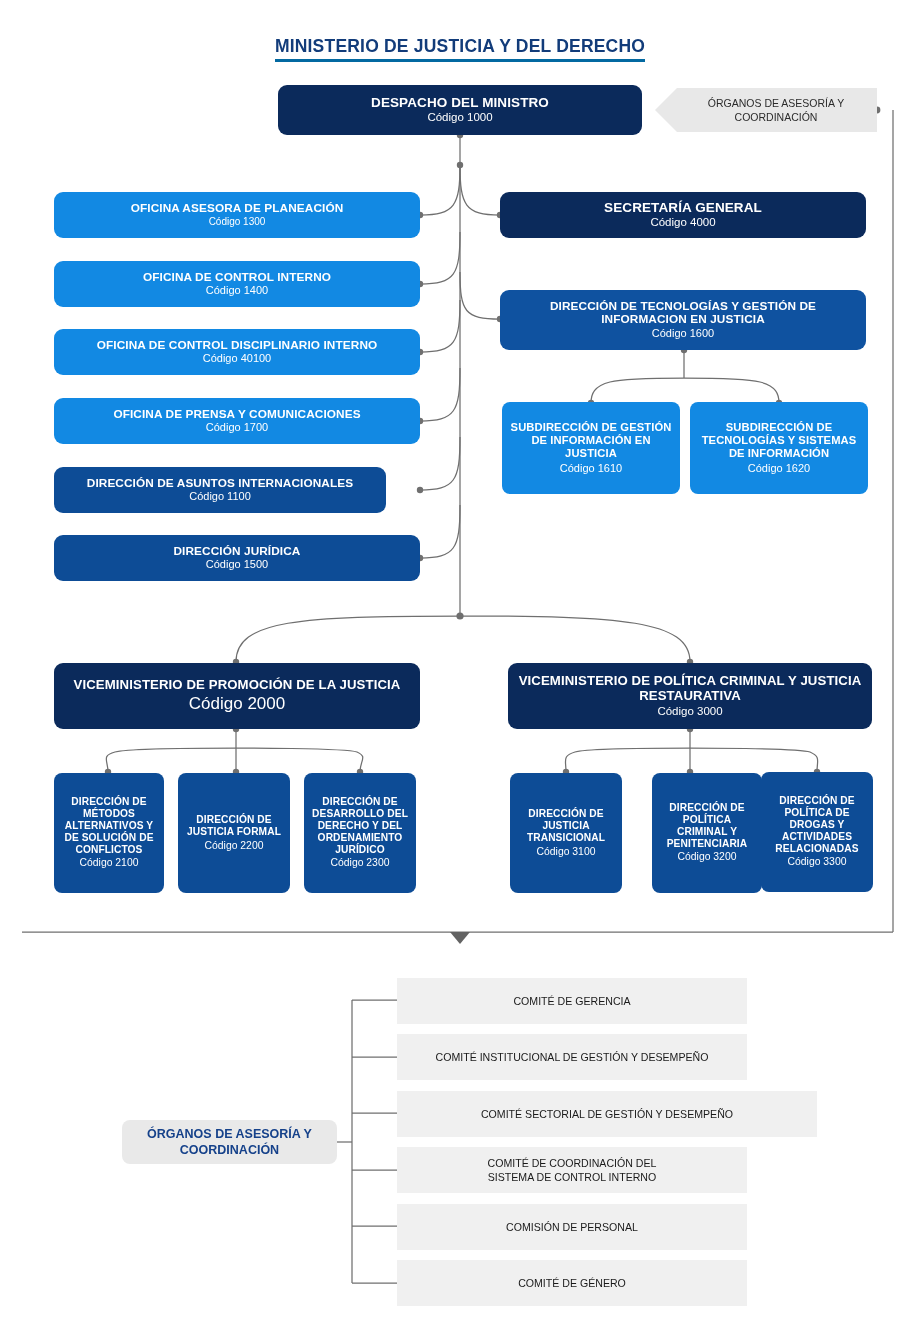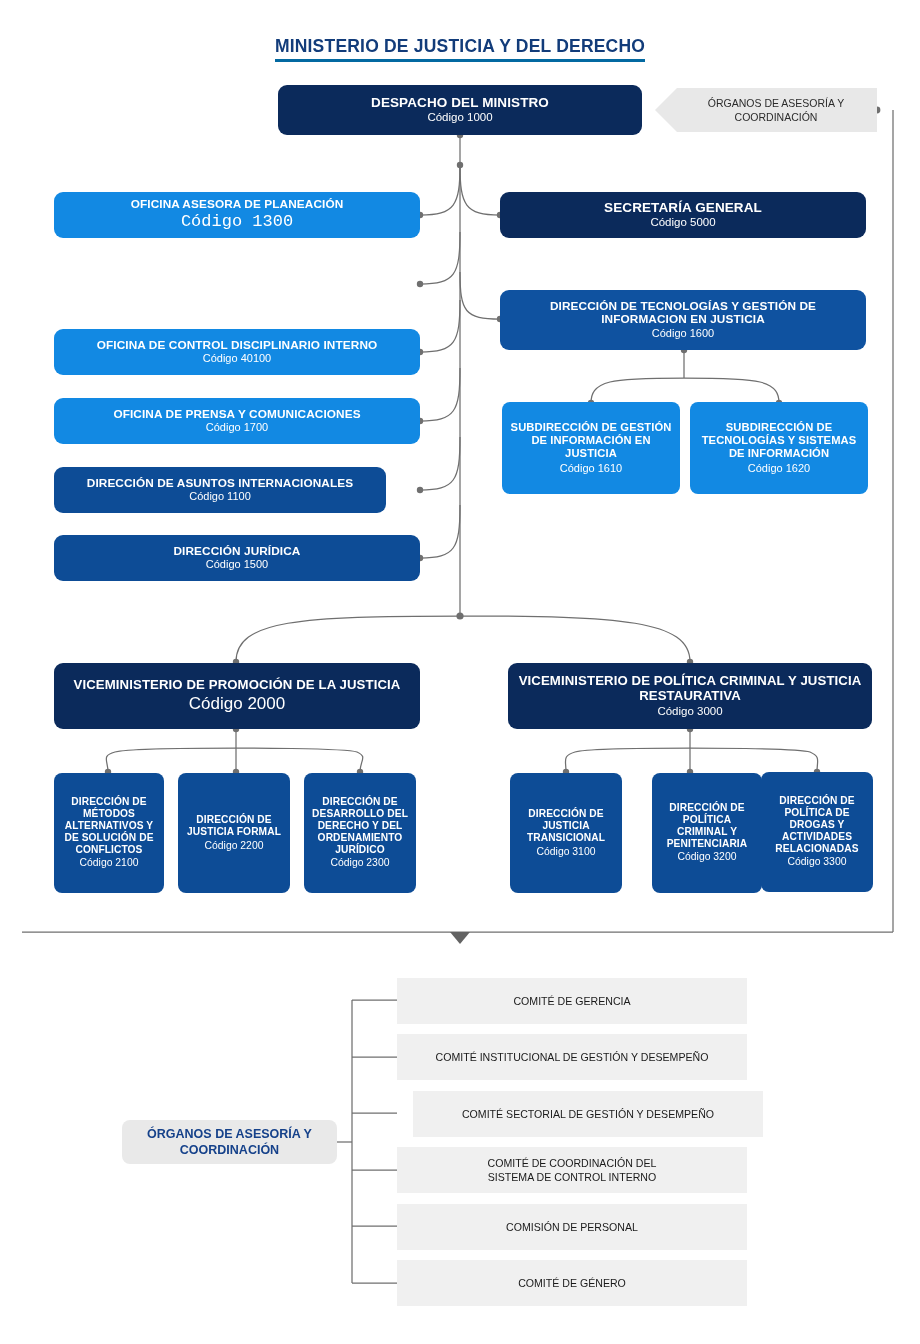--- a/index.html
+++ b/index.html
@@ -137,23 +137,27 @@
     <div class="t" style="font-size:13.5px;">DESPACHO DEL MINISTRO</div>
     <div class="c" style="font-size:11.5px;">Código 1000</div>
   </div>
 
   <div class="chevron" style="left:655px;top:88px;width:222px;height:44px;">
     <span>ÓRGANOS DE ASESORÍA Y COORDINACIÓN</span>
   </div>
 
   <div class="node lite" style="left:54px;top:192px;width:366px;height:46px;">
     <div class="t" style="font-size:11.8px;">OFICINA ASESORA DE PLANEACIÓN</div>
-    <div class="c" style="font-size:17px;font-family:Liberation Mono, monospace;">Código 1300</div>
-  </div>
-
+    <div class="c" style="font-size:10px;">Código 1300</div>
+  </div>
+
+  <div class="node lite" style="left:54px;top:261px;width:366px;height:46px;">
+    <div class="t" style="font-size:11.8px;">OFICINA DE CONTROL INTERNO</div>
+    <div class="c" style="font-size:11px;">Código 1400</div>
+  </div>
 
   <div class="node lite" style="left:54px;top:329px;width:366px;height:46px;">
     <div class="t" style="font-size:11.8px;">OFICINA DE CONTROL DISCIPLINARIO INTERNO</div>
     <div class="c" style="font-size:11px;">Código 40100</div>
   </div>
 
   <div class="node lite" style="left:54px;top:398px;width:366px;height:46px;">
     <div class="t" style="font-size:11.8px;">OFICINA DE PRENSA Y COMUNICACIONES</div>
     <div class="c" style="font-size:11px;">Código 1700</div>
   </div>
@@ -163,21 +167,21 @@
     <div class="c" style="font-size:11px;">Código 1100</div>
   </div>
 
   <div class="node deep" style="left:54px;top:535px;width:366px;height:46px;">
     <div class="t" style="font-size:11.8px;">DIRECCIÓN JURÍDICA</div>
     <div class="c" style="font-size:11px;">Código 1500</div>
   </div>
 
   <div class="node navy" style="left:500px;top:192px;width:366px;height:46px;">
     <div class="t" style="font-size:13.5px;">SECRETARÍA GENERAL</div>
-    <div class="c" style="font-size:11.5px;">Código 5000</div>
+    <div class="c" style="font-size:11.5px;">Código 4000</div>
   </div>
 
   <div class="node mid" style="left:500px;top:290px;width:366px;height:60px;">
     <div class="t" style="font-size:11.8px;padding:0 10px;">DIRECCIÓN DE TECNOLOGÍAS Y GESTIÓN DE INFORMACION EN JUSTICIA</div>
     <div class="c" style="font-size:11px;">Código 1600</div>
   </div>
 
   <div class="node lite small" style="left:502px;top:402px;width:178px;height:92px;">
     <div class="t" style="font-size:11.2px;">SUBDIRECCIÓN DE GESTIÓN DE INFORMACIÓN EN JUSTICIA</div>
     <div class="c" style="font-size:11px;margin-top:2px;">Código 1610</div>
@@ -231,21 +235,21 @@
   <div class="oac" style="left:122px;top:1120px;width:215px;height:44px;">
     <span>ÓRGANOS DE ASESORÍA Y COORDINACIÓN</span>
   </div>
 
   <div class="comite" style="left:397px;top:978px;width:350px;height:46px;">
     <span>COMITÉ DE GERENCIA</span>
   </div>
   <div class="comite" style="left:397px;top:1034px;width:350px;height:46px;">
     <span>COMITÉ INSTITUCIONAL DE GESTIÓN Y DESEMPEÑO</span>
   </div>
-  <div class="comite" style="left:413px;top:1091px;width:350px;height:46px;">
+  <div class="comite" style="left:397px;top:1091px;width:420px;height:46px;">
     <span>COMITÉ SECTORIAL DE GESTIÓN Y DESEMPEÑO</span>
   </div>
   <div class="comite" style="left:397px;top:1147px;width:350px;height:46px;">
     <span style="white-space:pre-line;">COMITÉ DE COORDINACIÓN DEL
 SISTEMA DE CONTROL INTERNO</span>
   </div>
   <div class="comite" style="left:397px;top:1204px;width:350px;height:46px;">
     <span>COMISIÓN DE PERSONAL</span>
   </div>
   <div class="comite" style="left:397px;top:1260px;width:350px;height:46px;">

